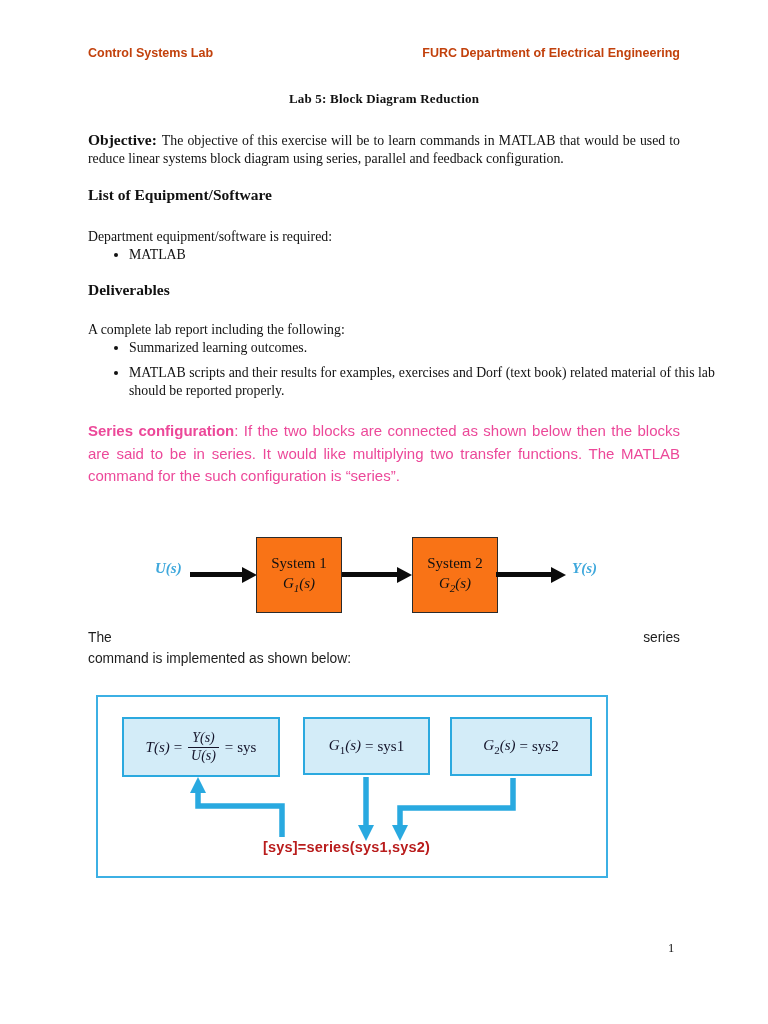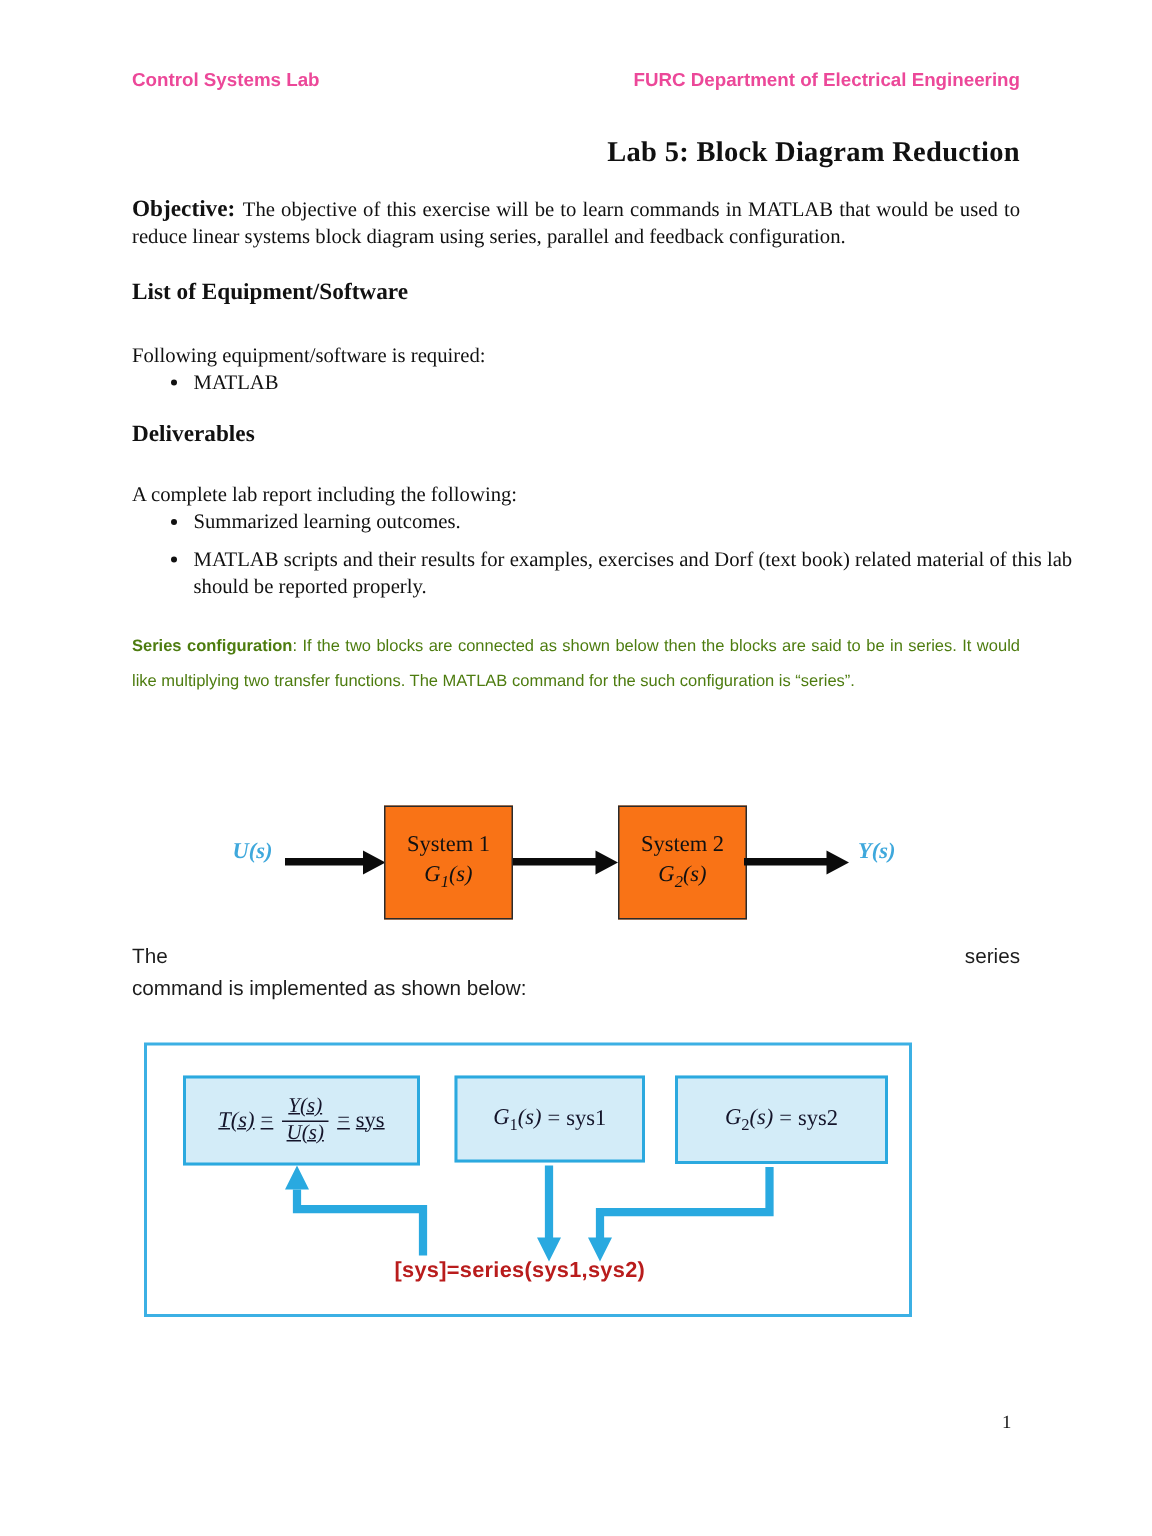--- a/index.html
+++ b/index.html
@@ -4,37 +4,37 @@
 <style>
   html,body { margin:0; padding:0; background:#fff; }
   .page {
     position:relative; width:768px; height:1024px; background:#ffffff;
     font-family:"Liberation Serif", serif; color:#111; overflow:hidden;
   }
   
   .hdr {
     position:absolute; left:88px; top:46px; width:592px;
     display:flex; justify-content:space-between;
-    font-family:"Liberation Sans", sans-serif; font-weight:bold; font-size:12.5px; color:#ec4899;
+    font-family:"Liberation Sans", sans-serif; font-weight:bold; font-size:12.5px; color:#c2410c;
   }
   
   .title {
-    position:absolute; left:88px; top:91px; width:592px; text-align:right;
-    font-weight:bold; font-size:19px; letter-spacing:.2px;
+    position:absolute; left:88px; top:91px; width:592px; text-align:center;
+    font-weight:bold; font-size:13px; letter-spacing:.2px;
   }
   
   .para { position:absolute; left:88px; width:592px; font-size:13.8px; line-height:18px; text-align:justify; }
   .para b.lead { font-size:15.5px; margin-right:5px; }
   .heading { position:absolute; left:88px; width:592px; font-weight:bold; font-size:15.5px; }
   .plain { position:absolute; left:88px; width:592px; font-size:13.8px; }
   ul.blist { position:absolute; left:88px; width:592px; margin:0; padding:0 0 0 41px; font-size:13.8px; line-height:18px; }
   ul.blist li { margin:0 0 7px 0; }
   
   .sans { font-family:"Liberation Sans", sans-serif; }
-  .series-para { position:absolute; left:88px; top:420px; width:592px; font-size:11px; line-height:22.5px; text-align:justify; color:#4d7c0f; }
+  .series-para { position:absolute; left:88px; top:420px; width:592px; font-size:15px; line-height:22.5px; text-align:justify; color:#ec4899; }
   
   .diag1 { position:absolute; left:0; top:527px; width:768px; height:105px; }
   .sig-label { position:absolute; top:33px; font-size:15px; font-style:italic; font-weight:bold; color:#3fa8dc; }
   .d1-line { position:absolute; top:45px; height:5px; background:#0b0b0b; }
   .d1-head { position:absolute; top:40px; width:0; height:0; border-top:8px solid transparent; border-bottom:8px solid transparent; border-left:15px solid #0b0b0b; }
   .sysbox {
     position:absolute; top:10px; width:84px; height:74px; background:#f97316;
     border:1.5px solid #2b2b2b; display:flex; flex-direction:column; align-items:center; justify-content:center;
     font-size:15px; line-height:20px;
   }
@@ -72,21 +72,21 @@
   <div class="hdr">
     <span>Control Systems Lab</span>
     <span>FURC Department of Electrical Engineering</span>
   </div>
 
   <div class="title">Lab 5: Block Diagram Reduction</div>
 
   <div class="para" style="top:131px;"><b class="lead">Objective:</b><span>The objective of this exercise will be to learn commands in MATLAB that would be used to reduce linear systems block diagram using series, parallel and feedback configuration.</span></div>
 
   <div class="heading" style="top:186px;">List of Equipment/Software</div>
-  <div class="plain" style="top:229px;">Following equipment/software is required:</div>
+  <div class="plain" style="top:229px;">Department equipment/software is required:</div>
   <ul class="blist" style="top:246px;">
     <li>MATLAB</li>
   </ul>
 
   <div class="heading" style="top:281px;">Deliverables</div>
   <div class="plain" style="top:322px;">A complete lab report including the following:</div>
   <ul class="blist" style="top:339px;">
     <li>Summarized learning outcomes.</li>
     <li>MATLAB scripts and their results for examples, exercises and Dorf (text book) related material of this lab should be reported properly.</li>
   </ul>
@@ -131,21 +131,21 @@
 
       <svg class="d2-svg" width="508" height="179" viewBox="0 0 508 179">
         <polyline points="184,140 184,109 100,109 100,96" fill="none" stroke="#29a9e0" stroke-width="5.5"></polyline>
         <polygon points="92,96 108,96 100,80" fill="#29a9e0"></polygon>
         <line x1="268" y1="80" x2="268" y2="130" stroke="#29a9e0" stroke-width="5.5"></line>
         <polygon points="260,128 276,128 268,144" fill="#29a9e0"></polygon>
         <polyline points="415,81 415,111 302,111 302,130" fill="none" stroke="#29a9e0" stroke-width="5.5"></polyline>
         <polygon points="294,128 310,128 302,144" fill="#29a9e0"></polygon>
       </svg>
 
-      <div class="cyanbox" style="left:24px; top:20px; width:158px; height:60px;text-decoration:underline;">
+      <div class="cyanbox" style="left:24px; top:20px; width:158px; height:60px;">
         <span class="mvar">T(s)</span>
         <span class="eqsp">=</span>
         <span class="frac mvar">
           <span class="num">Y(s)</span>
           <span class="den">U(s)</span>
         </span>
         <span class="eqsp">=</span>
         <span class="roman">sys</span>
       </div>
 

